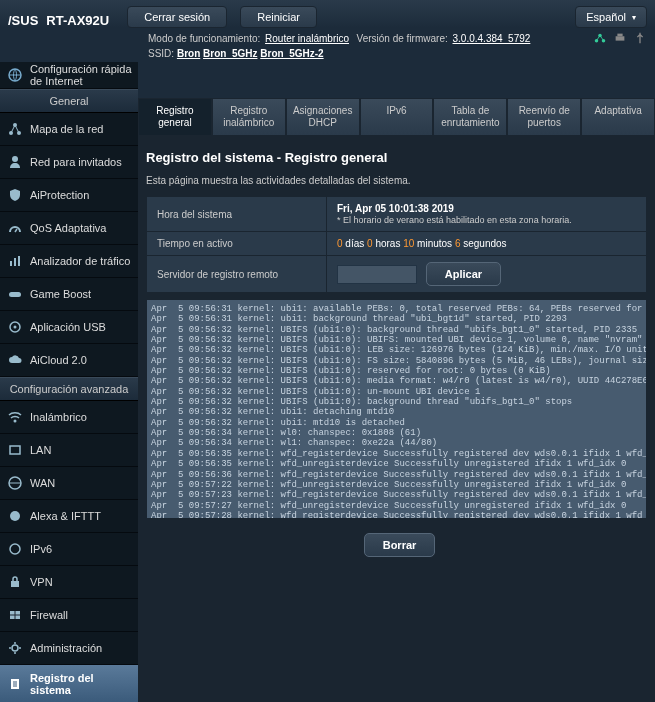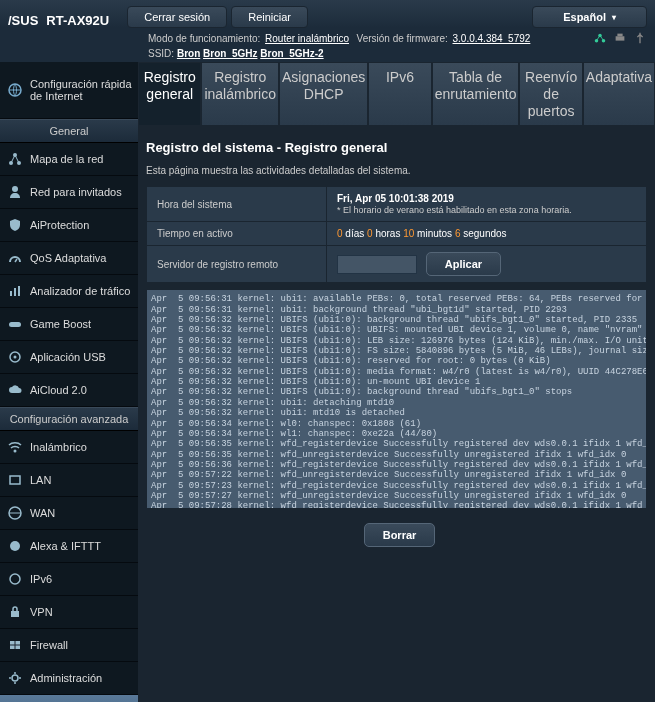--- a/index.html
+++ b/index.html
@@ -1,39 +1,39 @@
 <!DOCTYPE html>
 <html><head>
 <meta charset="utf-8">
 <style>
 * { margin: 0; padding: 0; box-sizing: border-box; }
 body { font-family: Arial, sans-serif; background: #1a2530; width: 655px; height: 702px; overflow: hidden; color: #ccc; font-size: 11px; }
 .container { display: flex; flex-direction: column; height: 100%; }
 .topbar { display: flex; align-items: flex-end; background: linear-gradient(#2a3a4a, #1c2b3a); height: 28px; padding: 0 8px; }
 .logo { color: #fff; font-weight: bold; font-size: 13px; margin-right: 8px; }
 .model { color: #fff; font-size: 13px; font-weight: bold; }
-.topbtns { display: flex; margin-left: 18px; gap: 0; }
+.topbtns { display: flex; margin-left: 18px; gap: 9px; }
 .topbtn { background: linear-gradient(#3a4a5a, #2a3a4a); border: 1px solid #1a2530; color: #fff; padding: 4px 16px; font-size: 11px; cursor: pointer; border-radius: 4px; margin-right: 4px; }
-.lang { margin-left: auto; background: linear-gradient(#3a4a5a, #2a3a4a); border: 1px solid #1a2530; color: #fff; padding: 4px 30px; font-size: 11px; border-radius: 4px; cursor: pointer; display: flex; align-items: center; gap: 6px; font-weight: bold; }
+.lang { margin-left: auto; background: linear-gradient(#3a4a5a, #2a3a4a); border: 1px solid #1a2530; color: #fff; padding: 4px 10px; font-size: 11px; border-radius: 4px; cursor: pointer; display: flex; align-items: center; gap: 6px; }
 .lang::after { content: "▾"; font-size: 8px; }
 .inforow { padding: 3px 8px 3px 148px; background: #1c2b3a; font-size: 10px; color: #ccc; display: flex; align-items: center; }
 .inforow a { color: #fff; text-decoration: underline; margin: 0 2px; }
 .inforow .icons { margin-left: auto; display: flex; gap: 6px; }
 .icon-sm { width: 14px; height: 14px; display: inline-block; }
 .main { display: flex; flex: 1; overflow: hidden; }
 .sidebar { width: 138px; background: #0e1820; display: flex; flex-direction: column; overflow-y: auto; }
 .sbheader { background: linear-gradient(#2a3a4a, #1c2b3a); color: #ccc; text-align: center; padding: 5px 0; font-size: 11px; border-top: 1px solid #3a4a5a; border-bottom: 1px solid #000; }
 .sbitem { display: flex; align-items: center; padding: 7px 6px; color: #ddd; font-size: 11px; cursor: pointer; gap: 6px; border-bottom: 1px solid #050a0f; }
-.sbitem.quick { padding: 16px 6px; }
+.sbitem.quick { padding: 1px 6px; }
 .sbitem.active { background: linear-gradient(#5a7a9a, #3a5a7a); color: #fff; font-weight: bold; }
 .sbicon { width: 18px; height: 18px; flex-shrink: 0; display: flex; align-items: center; justify-content: center; }
 .sbicon svg { width: 16px; height: 16px; }
 .content { flex: 1; background: #1a2530; display: flex; flex-direction: column; overflow: hidden; }
 .tabs { display: flex; background: #1c2b3a; }
-.tab { flex: 1; text-align: center; padding: 6px 2px; font-size: 14px; color: #ccc; background: linear-gradient(#3a4a5a, #2a3a4a); border: 1px solid #1a2530; cursor: pointer; line-height: 1.2; }
+.tab { flex: 1; text-align: center; padding: 6px 2px; font-size: 10px; color: #ccc; background: linear-gradient(#3a4a5a, #2a3a4a); border: 1px solid #1a2530; cursor: pointer; line-height: 1.2; margin-top: 36px; }
 .tab.active { background: #14212c; color: #fff; }
 .panel { padding: 8px; flex: 1; overflow: hidden; display: flex; flex-direction: column; }
 .ptitle { color: #fff; font-size: 13px; font-weight: bold; margin: 6px 0 10px; }
 .pdesc { font-size: 10px; color: #ccc; margin-bottom: 10px; }
 .infotbl { width: 100%; border-collapse: collapse; }
 .infotbl td { background: #2a3a4a; padding: 6px 10px; font-size: 10px; border: 1px solid #1a2530; }
 .infotbl td:first-child { width: 180px; color: #ccc; }
 .infotbl td:last-child { color: #fff; }
 .hl-o { color: #ff9933; }
 .smallnote { font-size: 9px; color: #ccc; }

